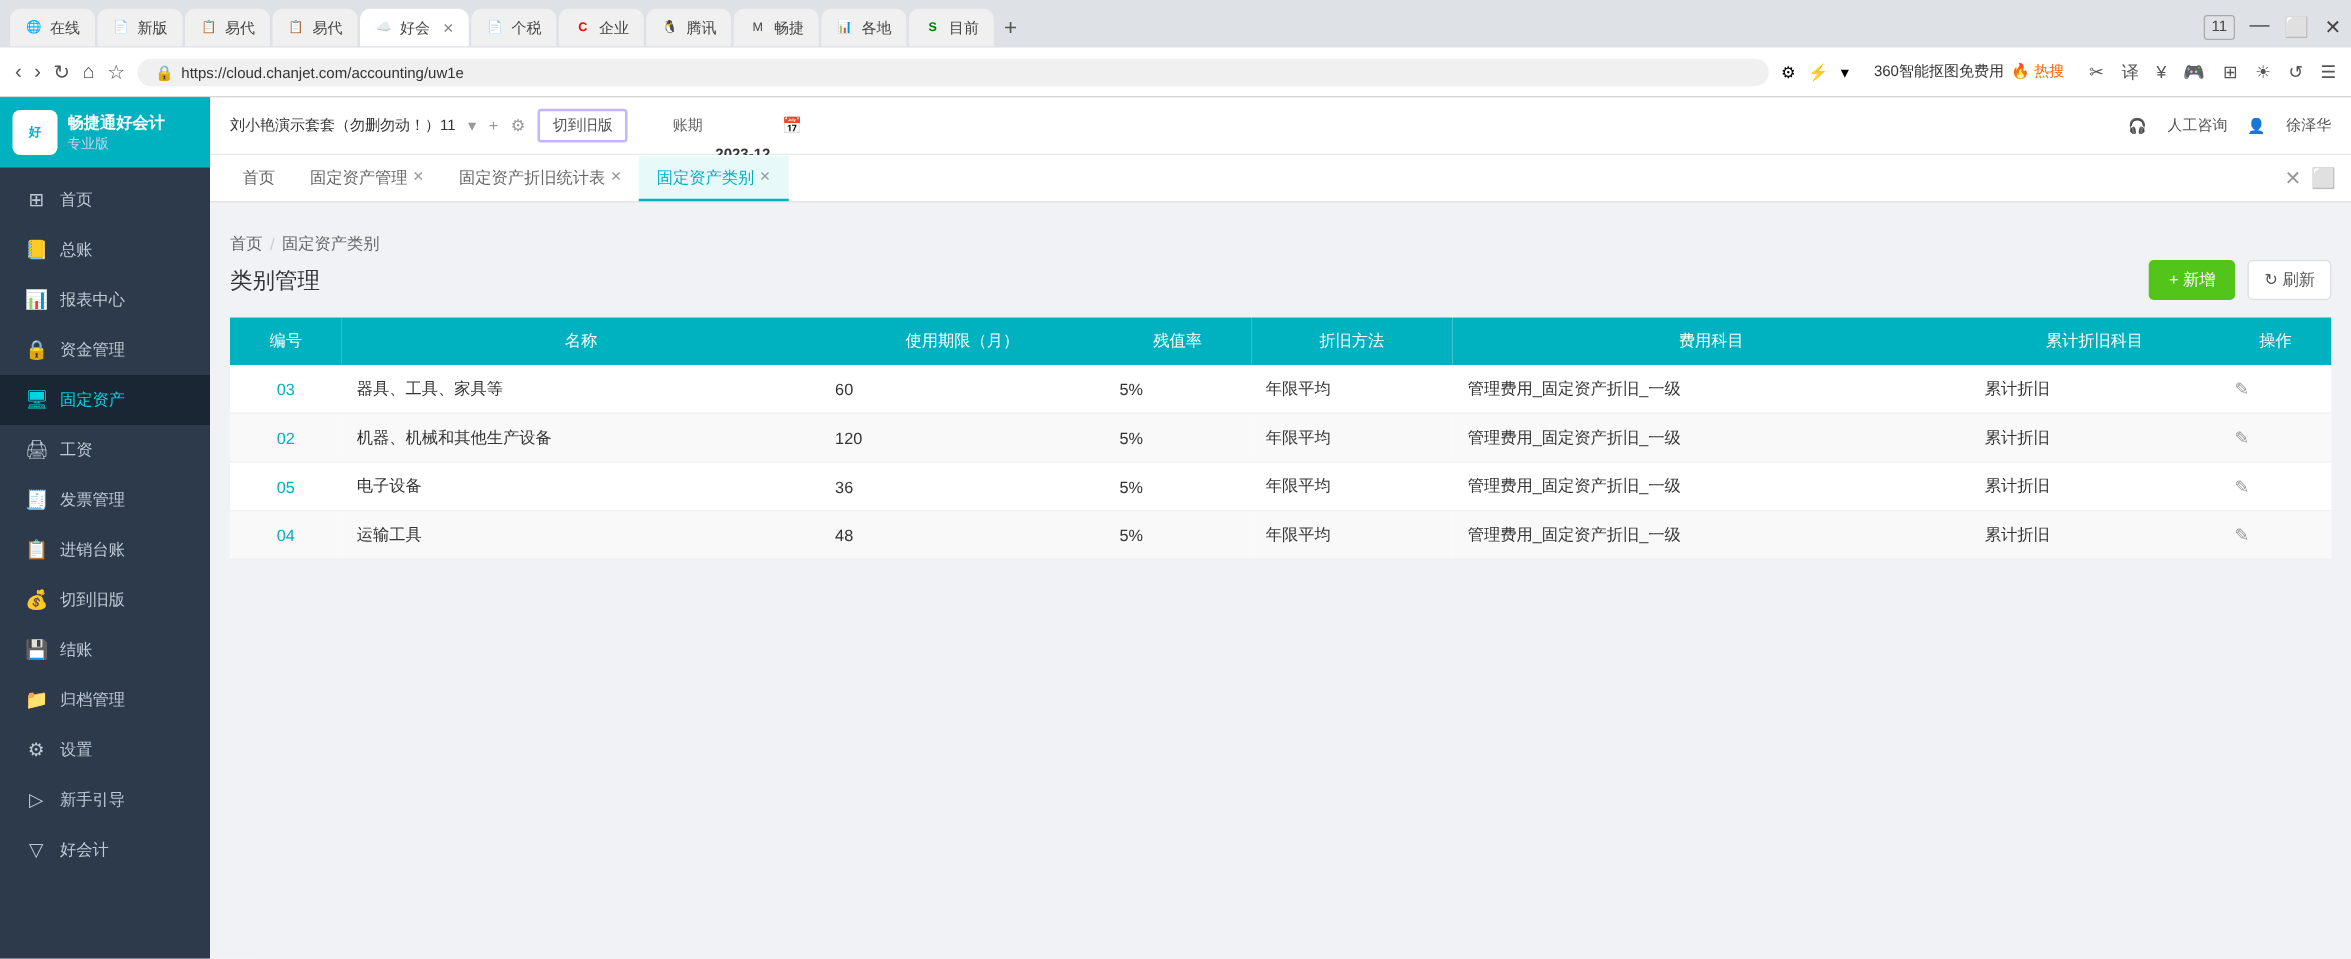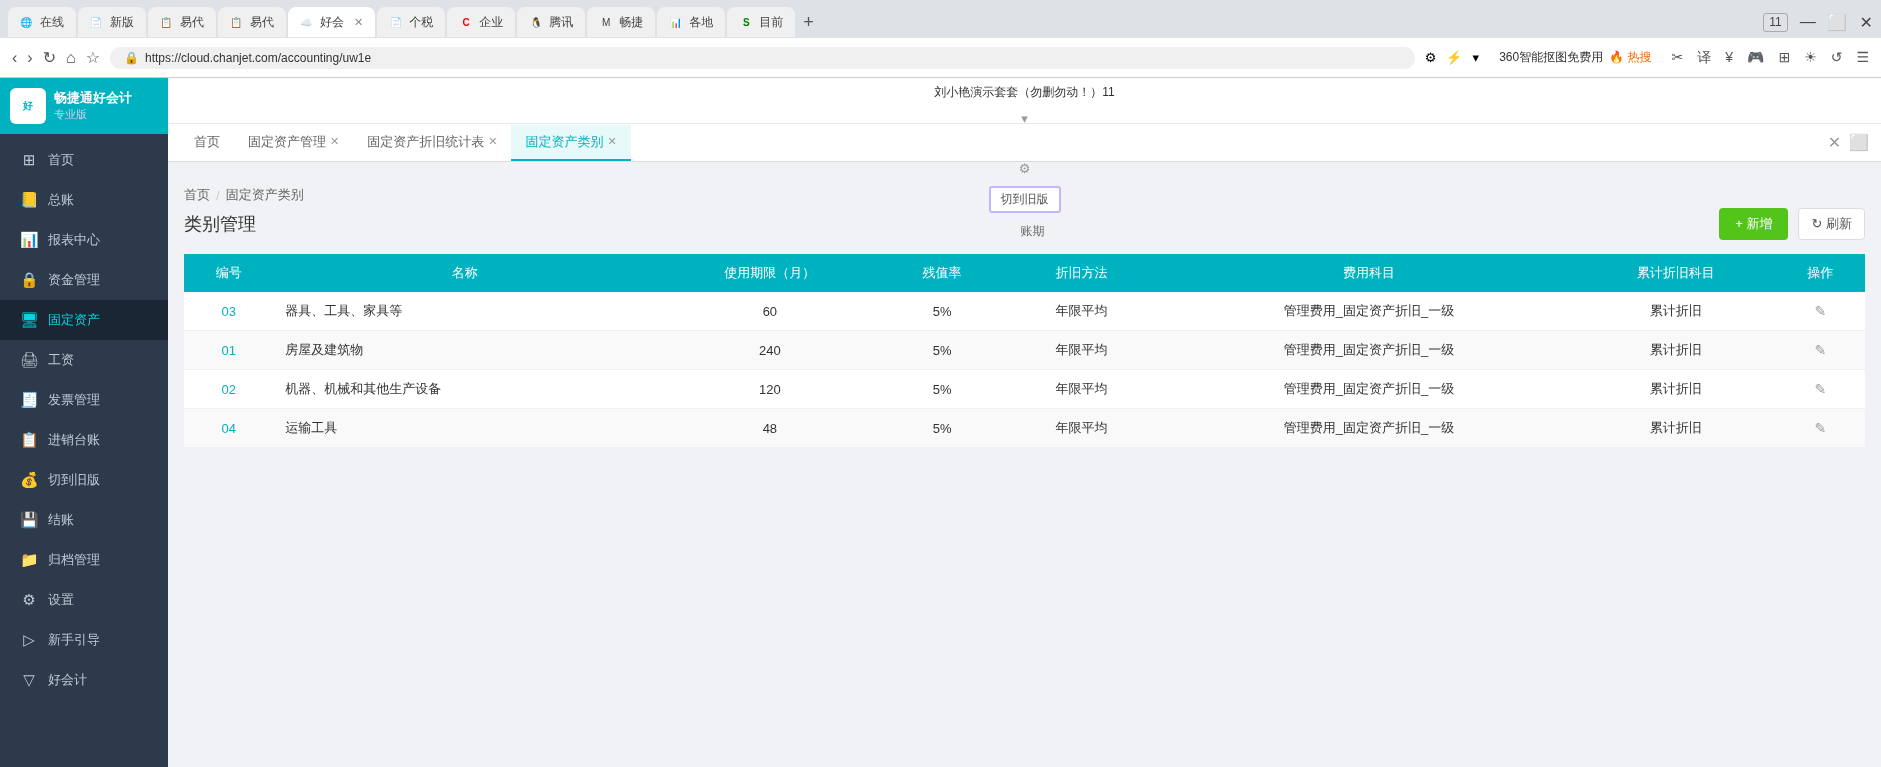--- a/index.html
+++ b/index.html
@@ -32,23 +32,23 @@
     .logo-text { color: #fff; font-size: 13px; font-weight: bold; line-height: 1.3; }
     .sidebar-menu { flex: 1; overflow-y: auto; padding: 6px 0; }
     .menu-item { display: flex; align-items: center; gap: 10px; padding: 11px 20px; color: #bfc9d4; cursor: pointer; font-size: 13px; }
     .menu-item.active { background: #1a2634; color: #00d4e0; }
     .menu-icon { font-size: 15px; width: 18px; text-align: center; }
 
     
     .main-content { flex: 1; display: flex; flex-direction: column; background: #f0f2f5; overflow: hidden; }
 
     
-    .top-bar { background: #fff; padding: 6px 16px; display: flex; align-items: center; gap: 10px; border-bottom: 1px solid #e8e8e8; height: 46px; flex-direction: column; }
+    .top-bar { background: #fff; padding: 6px 16px; display: flex; align-items: center; gap: 10px; border-bottom: 1px solid #e8e8e8; height: 46px; }
     .company-name { font-size: 12px; color: #333; }
-    .period-label { font-size: 12px; color: #666; margin-left: 16px; }
+    .period-label { font-size: 12px; color: #666; margin-left: 26px; }
     .period-value { font-size: 12px; color: #333; font-weight: bold; margin-top: 44px; }
     .switch-btn { border: 2px solid #c4b5fd; padding: 3px 10px; font-size: 12px; border-radius: 3px; color: #555; cursor: pointer; background: #fff; }
     .top-bar-right { margin-left: auto; display: flex; align-items: center; gap: 16px; font-size: 12px; color: #555; }
 
     
     .page-tabs { background: #fff; display: flex; align-items: center; padding: 0 12px; border-bottom: 1px solid #ddd; height: 38px; }
     .page-tab { padding: 8px 14px; font-size: 13px; color: #666; cursor: pointer; border-bottom: 2px solid transparent; display: flex; align-items: center; gap: 4px; }
     .page-tab.active { color: #00b2c0; border-bottom: 2px solid #00b2c0; background: #e8f9fa; }
     .page-tab .tab-x { font-size: 11px; color: #999; }
     .page-tab-close-all { margin-left: auto; font-size: 16px; color: #999; cursor: pointer; }
@@ -61,21 +61,21 @@
     .header-actions { display: flex; gap: 10px; }
     .btn-add { background: #52c41a; color: #fff; border: none; padding: 6px 16px; border-radius: 4px; font-size: 13px; cursor: pointer; display: flex; align-items: center; gap: 4px; }
     .btn-refresh { background: #fff; color: #555; border: 1px solid #ddd; padding: 6px 12px; border-radius: 4px; font-size: 13px; cursor: pointer; display: flex; align-items: center; gap: 4px; }
 
     
     .data-table { width: 100%; border-collapse: collapse; background: #fff; }
     .data-table thead tr { background: #00b2c0; }
     .data-table thead th { color: #fff; font-size: 13px; padding: 10px 8px; text-align: center; font-weight: normal; border: none; }
     .data-table tbody tr { border-bottom: 1px solid #f0f0f0; }
     .data-table tbody tr:nth-child(even) { background: #f9f9f9; }
-    .data-table tbody td { padding: 10px 12px; font-size: 13px; color: #333; text-align: center; }
+    .data-table tbody td { padding: 10px 12px; font-size: 13px; color: #333; }
     .data-table tbody td.code { color: #00b2c0; cursor: pointer; text-align: center; }
     .data-table tbody td.name { text-align: left; }
     .edit-icon { color: #999; cursor: pointer; font-size: 14px; }
 
     .breadcrumb { display: flex; align-items: center; gap: 6px; font-size: 13px; color: #666; padding: 8px 0 4px; }
     .breadcrumb a { color: #666; text-decoration: none; }
     .breadcrumb-sep { color: #ccc; }
   </style>
 </head>
 <body>
@@ -313,40 +313,40 @@
             <td class="code">03</td>
             <td class="name">器具、工具、家具等</td>
             <td>60</td>
             <td>5%</td>
             <td>年限平均</td>
             <td>管理费用_固定资产折旧_一级</td>
             <td>累计折旧</td>
             <td><span class="edit-icon">✎</span></td>
           </tr>
           <tr>
-            <td class="code">01</td>
-            <td class="name">房屋及建筑物</td>
-            <td>240</td>
-            <td>5%</td>
-            <td>年限平均</td>
-            <td>管理费用_固定资产折旧_一级</td>
-            <td>累计折旧</td>
-            <td><span class="edit-icon">✎</span></td>
-          </tr>
-          <tr>
             <td class="code">02</td>
             <td class="name">机器、机械和其他生产设备</td>
             <td>120</td>
             <td>5%</td>
             <td>年限平均</td>
             <td>管理费用_固定资产折旧_一级</td>
             <td>累计折旧</td>
             <td><span class="edit-icon">✎</span></td>
           </tr>
           <tr>
+            <td class="code">05</td>
+            <td class="name">电子设备</td>
+            <td>36</td>
+            <td>5%</td>
+            <td>年限平均</td>
+            <td>管理费用_固定资产折旧_一级</td>
+            <td>累计折旧</td>
+            <td><span class="edit-icon">✎</span></td>
+          </tr>
+          <tr>
             <td class="code">04</td>
             <td class="name">运输工具</td>
             <td>48</td>
             <td>5%</td>
             <td>年限平均</td>
             <td>管理费用_固定资产折旧_一级</td>
             <td>累计折旧</td>
             <td><span class="edit-icon">✎</span></td>
           </tr>
         </tbody>

